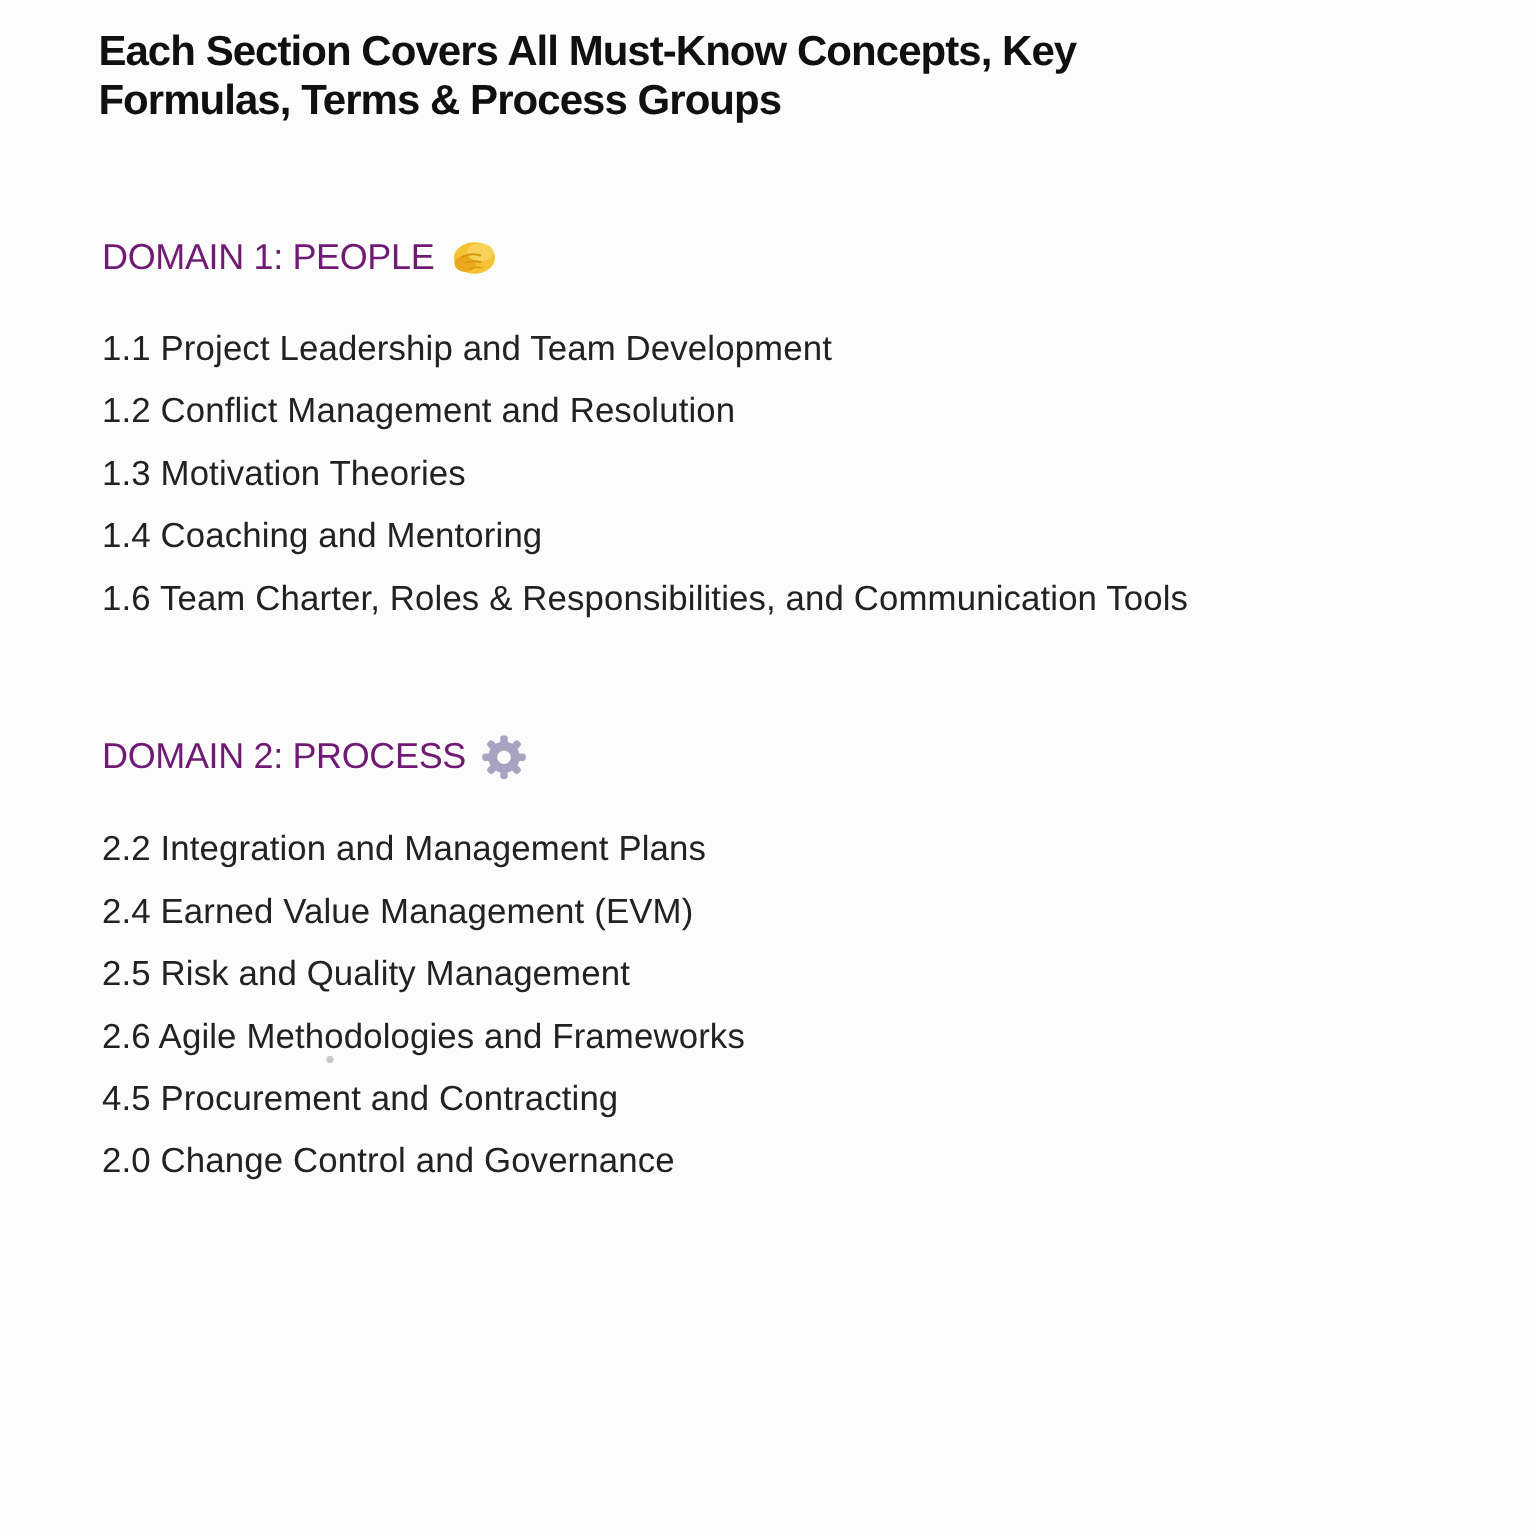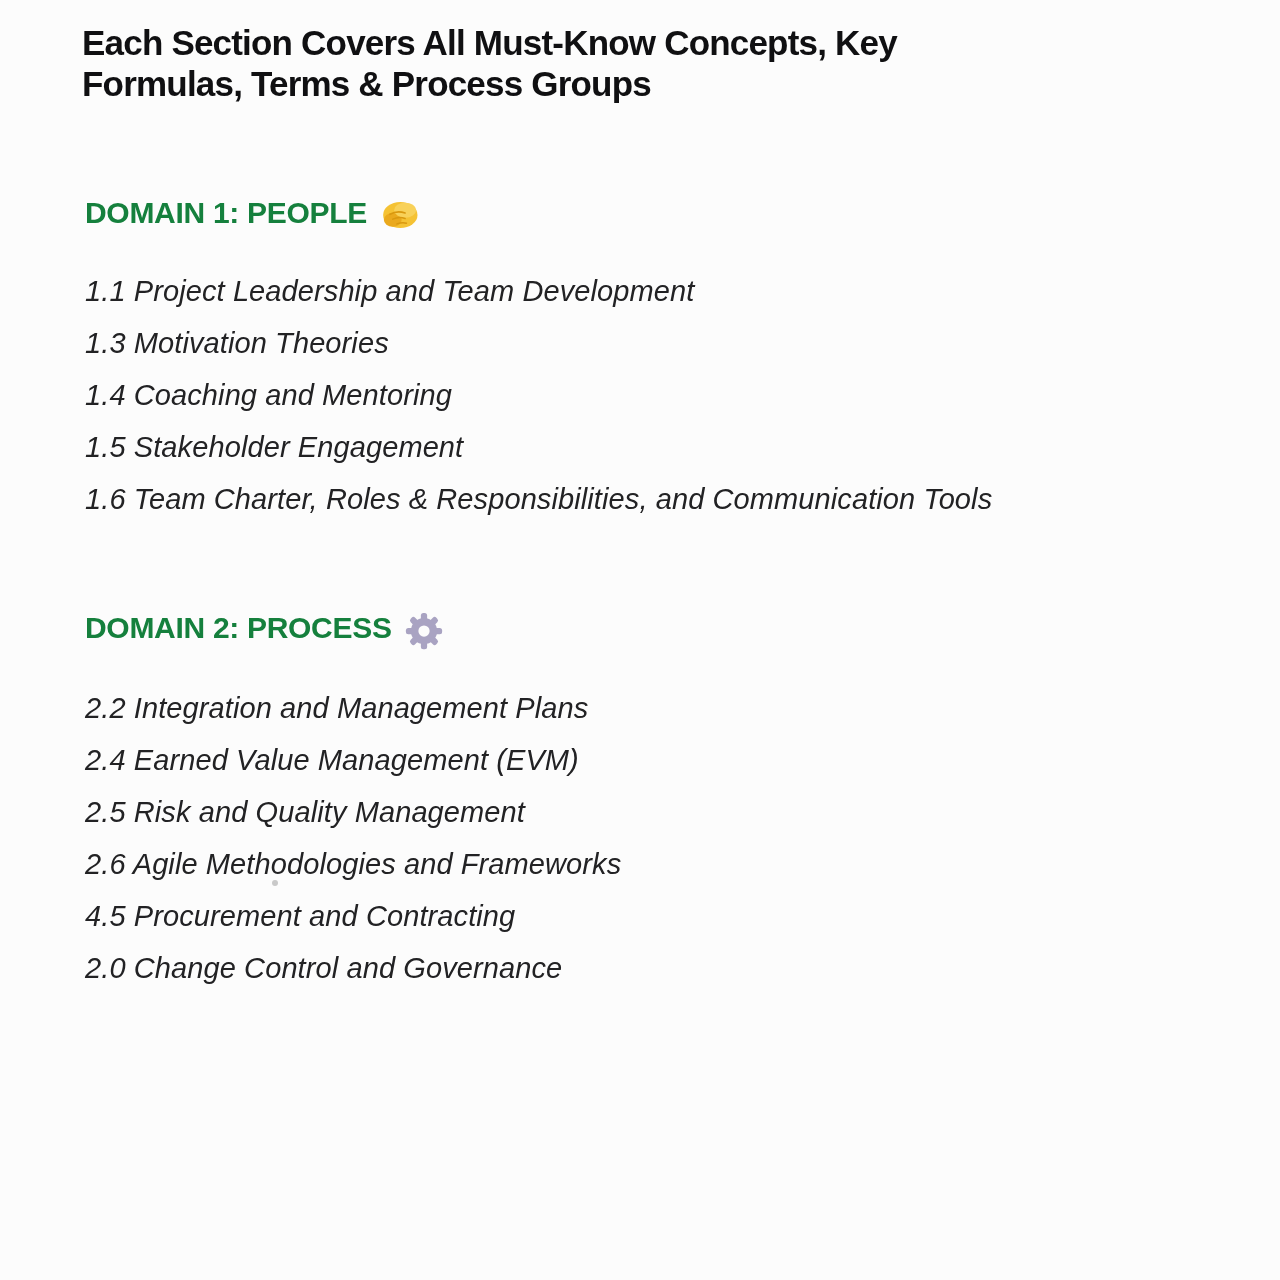--- a/index.html
+++ b/index.html
@@ -24,27 +24,27 @@
     font-weight: 800;
     letter-spacing: -0.8px;
     color: #101012;
     margin: 0 0 0 2px;
   }
   .section {
     margin: 0;
   }
   .section-heading {
     display: flex;
-    align-items: flex-start;
+    align-items: center;
     margin: 92px 0 0 5px;
     font-size: 30px;
     line-height: 34px;
-    font-weight: 700;
+    font-weight: 400;
     letter-spacing: -0.3px;
-    color: #15803d;
+    color: #701a75;
   }
   .section:nth-of-type(2) .section-heading {
     margin-top: 86px;
   }
   .heading-emoji {
     display: inline-flex;
     align-items: center;
     margin-left: 12px;
   }
   .heading-emoji svg { display: block; }
@@ -53,21 +53,20 @@
     margin: 31px 0 0 0;
     padding: 0 0 0 5px;
   }
   ul.topic-list li {
     font-size: 29px;
     line-height: 52px;
     font-weight: 400;
     letter-spacing: 0.1px;
     color: #222224;
     white-space: nowrap;
-    font-style: italic;
   }
   .speck {
     position: absolute;
     left: 272px;
     top: 880px;
     width: 6px;
     height: 6px;
     border-radius: 50%;
     background: #adadad;
     opacity: 0.65;
@@ -92,23 +91,23 @@
           <ellipse cx="20" cy="34" rx="13" ry="10" fill="#eaa91d"></ellipse>
           <ellipse cx="38" cy="20" rx="16" ry="11" fill="#f8d159"></ellipse>
           <path d="M16 26 q10 -6 22 -2" stroke="#d9980f" stroke-width="2.4" fill="none" stroke-linecap="round"></path>
           <path d="M20 33 q9 -4 18 -1" stroke="#d9980f" stroke-width="2.2" fill="none" stroke-linecap="round"></path>
           <path d="M26 40 q8 -3 14 -1" stroke="#d9980f" stroke-width="2" fill="none" stroke-linecap="round"></path>
         </svg>
       </span>
     </div>
     <ul class="topic-list">
       <li>1.1 Project Leadership and Team Development</li>
+      <li>1.2 Conflict Management and Resolution</li>
       <li>1.3 Motivation Theories</li>
       <li>1.4 Coaching and Mentoring</li>
-      <li>1.5 Stakeholder Engagement</li>
       <li>1.6 Team Charter, Roles &amp; Responsibilities, and Communication Tools</li>
     </ul>
   </div>
 
   <div class="section">
     <div class="section-heading">
       <span>DOMAIN 2: PROCESS</span>
       <span class="heading-emoji">
         <svg width="40" height="40" viewBox="0 0 64 64" aria-hidden="true">
           <g fill="#a9a3c2">

